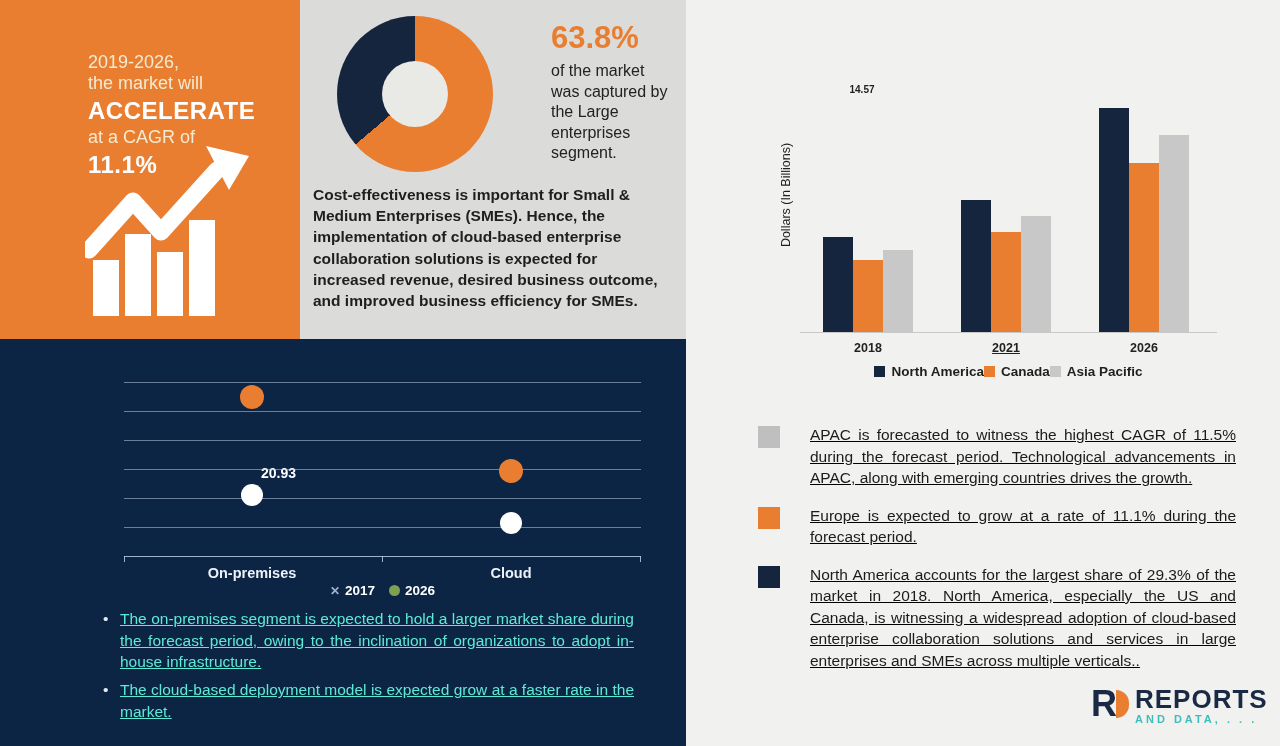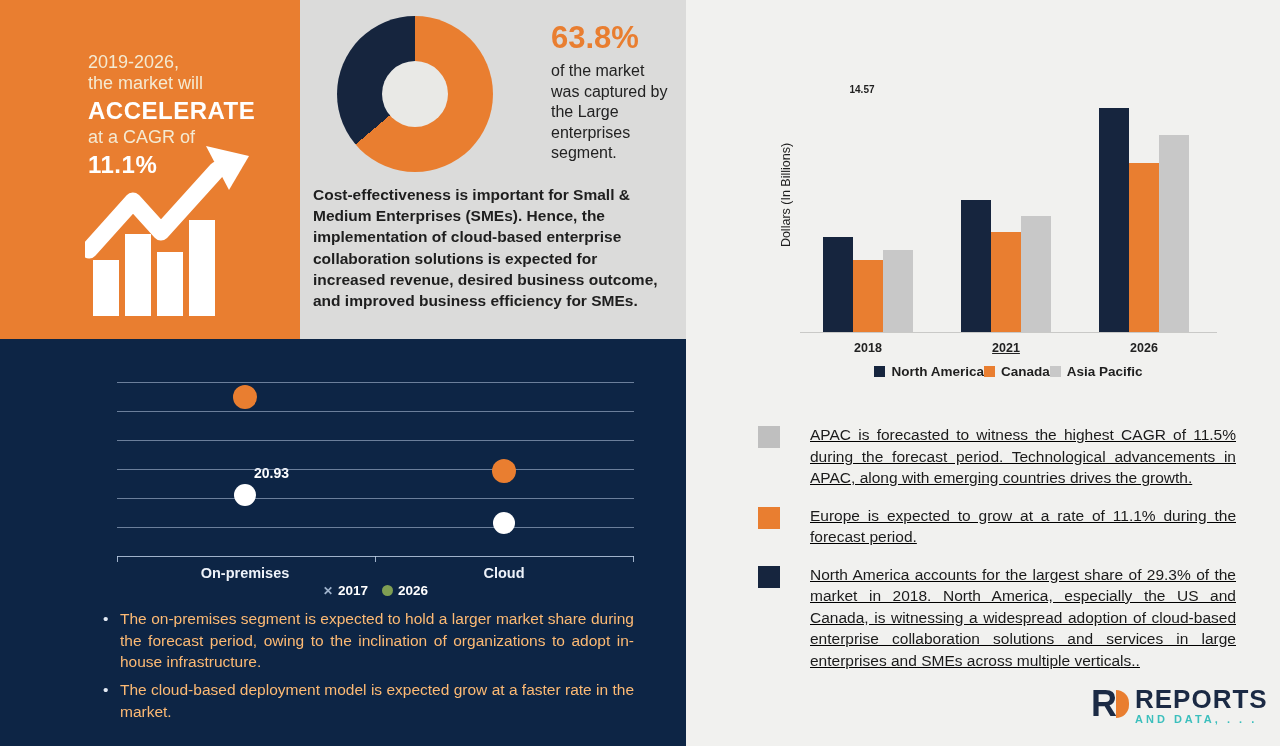--- a/index.html
+++ b/index.html
@@ -17,33 +17,33 @@
   .gray-block { position:absolute; left:300px; top:0; width:386px; height:339px; background:#DBDBDA; }
   .donut { position:absolute; left:37px; top:16px; width:156px; height:156px; border-radius:50%; }
   .donut-hole { position:absolute; inset:45px; border-radius:50%; background:#E9E9E6; }
   .stat { position:absolute; left:251px; top:20px; width:118px; }
   .stat-value { font-size:31px; font-weight:800; color:#E97E30; }
   .stat-caption { margin-top:5px; font-size:16px; line-height:20.5px; color:#222; }
   .gray-paragraph { position:absolute; left:13px; top:184px; width:358px; font-size:15.5px; line-height:21.2px; font-weight:700; color:#1E1E1E; }
 
   
   .navy-block { position:absolute; left:0; top:339px; width:686px; height:407px; background:#0D2545; }
-  .dotplot { position:absolute; left:117px; top:0; width:517px; height:262px; }
+  .dotplot { position:absolute; left:124px; top:0; width:517px; height:262px; }
   .gridline { position:absolute; left:0; width:517px; height:1px; background:rgba(186,203,226,.55); }
   .dp-axis { position:absolute; left:0; top:217px; width:517px; height:1px; background:rgba(186,203,226,.85); }
   .dp-tick { position:absolute; top:217px; width:1px; height:6px; background:rgba(186,203,226,.85); }
   .dp-dot { position:absolute; border-radius:50%; }
   .dp-value-label { position:absolute; left:137px; top:126px; font-size:14px; font-weight:700; color:#FFF; }
   .dp-cat { position:absolute; top:226px; width:180px; text-align:center; font-size:14.5px; font-weight:700; color:#EDF2F9; }
   .dp-legend { position:absolute; left:0; top:244px; width:517px; display:flex; justify-content:center; align-items:center; gap:14px; }
   .dp-legend-item { display:flex; align-items:center; gap:5px; font-size:13.5px; font-weight:700; color:#FFF; }
   .dp-x-marker { color:#9FB3CC; font-size:12px; font-weight:700; }
   .dp-circle-marker { width:11px; height:11px; border-radius:50%; display:inline-block; }
   .navy-bullets { position:absolute; left:120px; top:269px; width:514px; }
-  .navy-bullets li { position:relative; list-style:none; font-size:15.5px; line-height:21.7px; color:#fdba74; text-align:justify; margin-bottom:6px; }
+  .navy-bullets li { position:relative; list-style:none; font-size:15.5px; line-height:21.7px; color:#5eead4; text-align:justify; margin-bottom:6px;text-decoration:underline; }
   .navy-bullets li::before { content:"\2022"; position:absolute; left:-17px; color:#E3EAF4; }
 
   
   .right-area { position:absolute; left:686px; top:0; width:594px; height:746px; }
   .bar-ylabel { position:absolute; left:30px; top:130px; width:140px; height:130px; display:flex; align-items:center; justify-content:center; transform:rotate(-90deg); font-size:12.5px; color:#1f1f1f; white-space:nowrap; }
   .bar-plot { position:absolute; left:114px; top:93px; width:417px; height:240px; border-bottom:1px solid #C9C9C7; }
   .bar { position:absolute; bottom:0; width:30px; }
   .bar-value-label { position:absolute; left:146px; top:84px; width:60px; text-align:center; font-size:10px; font-weight:700; color:#1f1f1f; }
   .bar-tick { position:absolute; top:341px; width:90px; text-align:center; font-size:12.5px; font-weight:700; color:#222; }
   .bar-legend { position:absolute; left:114px; top:364px; width:417px; display:flex; justify-content:center; }

